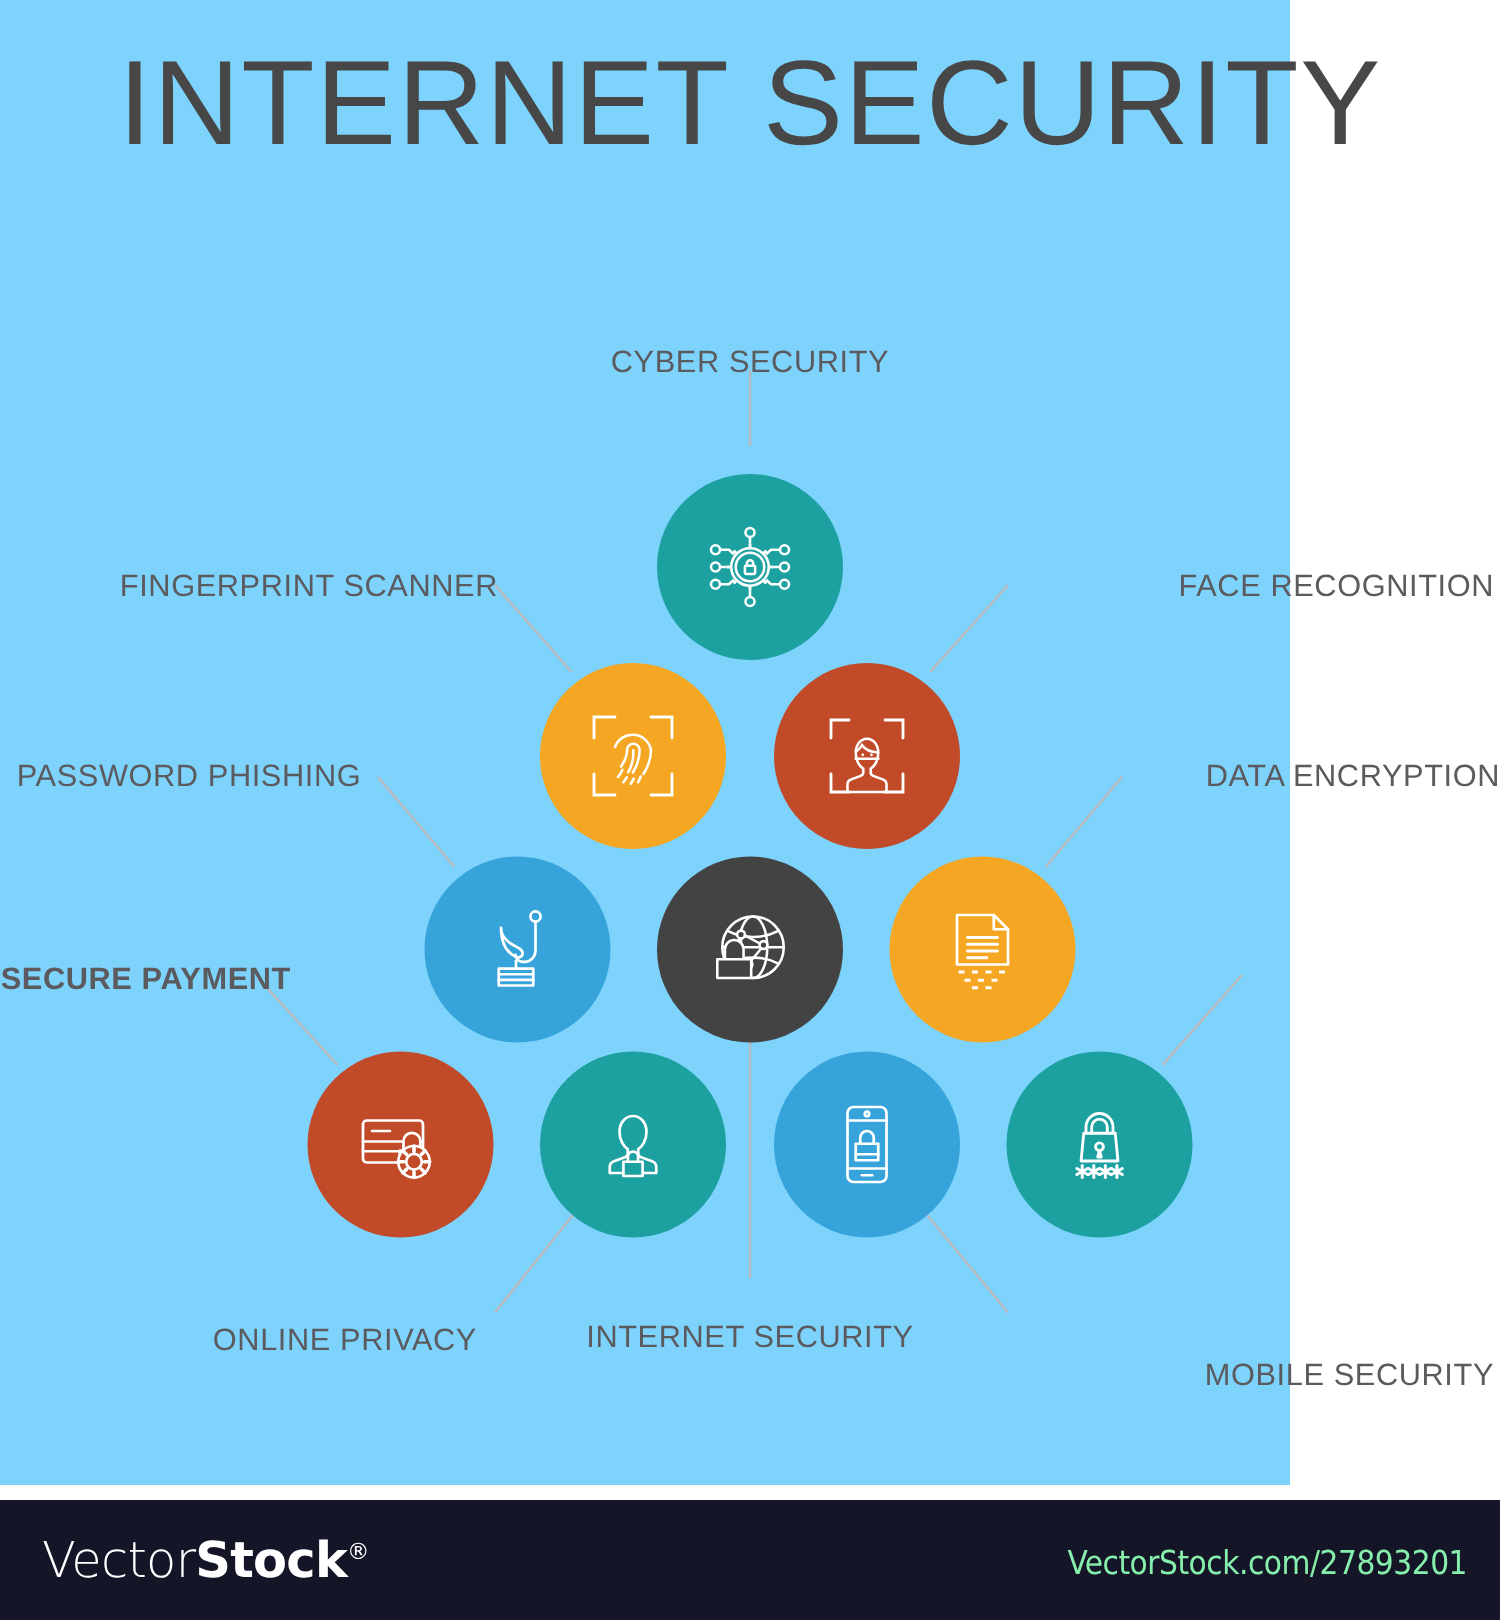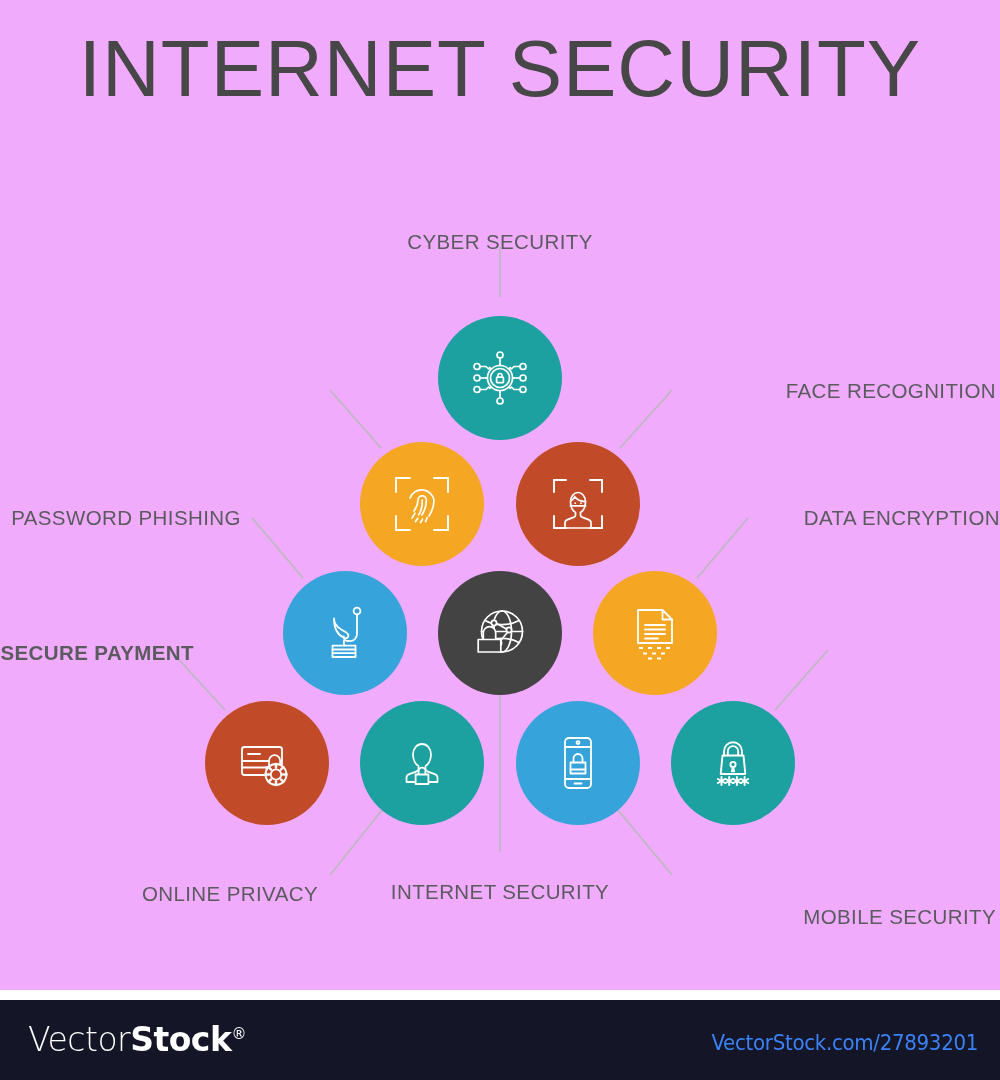--- a/index.html
+++ b/index.html
@@ -10,23 +10,23 @@
   body {
     width: 1000px;
     height: 1080px;
     position: relative;
     font-family: "Liberation Sans", sans-serif;
     overflow: hidden;
   }
   #infographic {
     position: absolute;
     left: 0; top: 0;
-    width: 1000px;
+    width: 860px;
     height: 990px;
-    background: #f0abfc;
+    background: #7dd3fc;
   }
   .title {
     position: absolute;
     top: 24px;
     left: 0;
     width: 1000px;
     text-align: center;
     font-size: 80px;
     line-height: 90px;
     letter-spacing: 1px;
@@ -98,21 +98,21 @@
     font-family: "DejaVu Sans", sans-serif;
   }
   .vs-logo .thin { font-weight: 300; }
   .vs-logo .bold { font-weight: 700; }
   .vs-logo .reg  { font-size: 15px; vertical-align: super; font-weight: 400; }
   .vs-url {
     position: absolute;
     right: 22px;
     top: 30px;
     font-size: 22px;
-    color: #3b82f6;
+    color: #86efac;
     font-family: "DejaVu Sans Condensed", "DejaVu Sans", sans-serif;
     letter-spacing: -0.3px;
   }
 </style>
 </head>
 <body>
 
 <div id="infographic">
 
   <div class="title">INTERNET SECURITY</div>
@@ -183,20 +183,21 @@
           <path d="M20 26a12.5 12.5 0 0 1 24 2c0 7-2.5 12-5 16"></path>
           <path d="M24 39c2.5-3.5 4-7 4-11a4.2 4.2 0 0 1 8.4 0c0 6-2 11-4.5 15"></path>
           <path d="M32.2 28.2v2.4c0 4.5-1.3 8.7-3.4 12.2"></path>
           <path d="M22 46c1.2-1.6 2.2-3.2 3-4.8"></path>
           <path d="M25.5 49.5c.8-1 1.6-2.1 2.3-3.2"></path>
           <path d="M30.5 50.5c.7-1.1 1.4-2.2 2-3.4"></path>
           <path d="M35.5 49.5c.6-1.2 1.2-2.5 1.7-3.8"></path>
         </g>
       </svg>
     </div>
+    <div class="label left" style="left:0px; top:363px; width:332px;">FINGERPRINT SCANNER</div>
 
     <div class="node" style="left:516px; top:426px; width:124px; height:124px; background:#C14B29;">
       <svg width="64" height="64" viewBox="0 0 64 64" fill="none" stroke="#ffffff" stroke-width="1.9" stroke-linecap="round">
         <polyline points="8,20 8,8 20,8"></polyline>
         <polyline points="44,8 56,8 56,20"></polyline>
         <polyline points="56,44 56,56 44,56"></polyline>
         <polyline points="20,56 8,56 8,44"></polyline>
         <g stroke-width="1.7">
           <path d="M24.5 30c0-5.5 3.2-9.5 7.5-9.5s7.5 4 7.5 9.5c0 5-2.5 9-5 10.4v2.8c0 1 .8 1.8 2.1 2.2l5.9 2.2c1.6.6 2.5 1.8 2.5 3.2V56H19v-5.2c0-1.4.9-2.6 2.5-3.2l5.9-2.2c1.3-.4 2.1-1.2 2.1-2.2v-2.8c-2.5-1.4-5-5.4-5-10.4z"></path>
           <path d="M24.7 29c1.5-1 3-2.4 4-4.2 1.6 2.2 5 4.6 10.6 4.8"></path>

